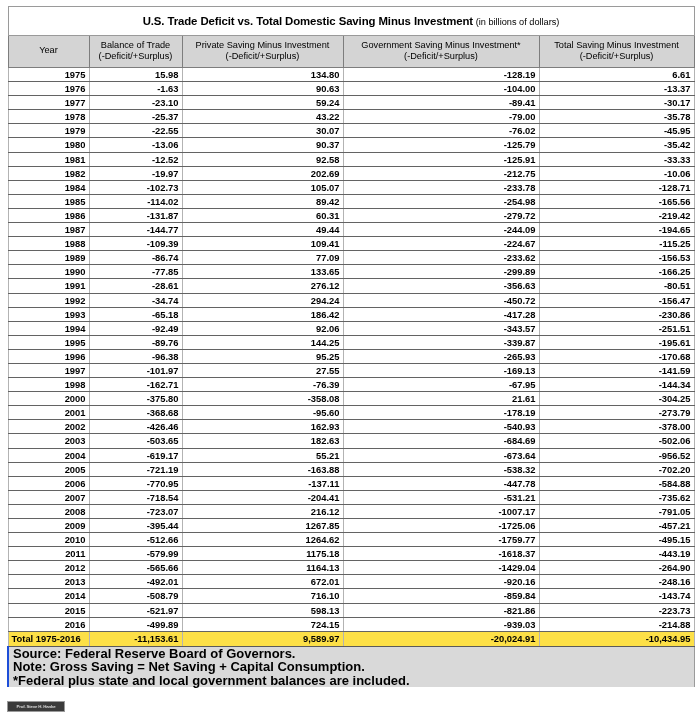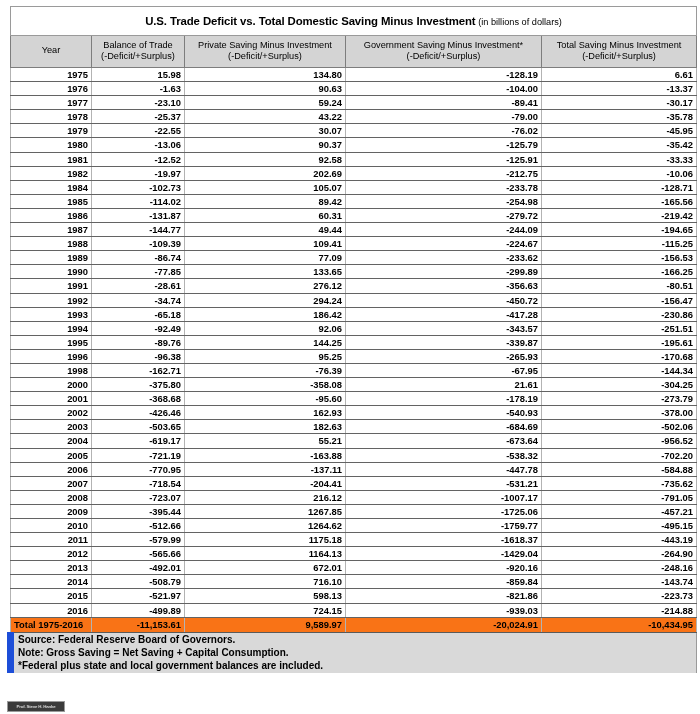--- a/index.html
+++ b/index.html
@@ -80,39 +80,39 @@
     white-space: nowrap;
     overflow: hidden;
   }
   tbody tr.total td {
     height: 14px;
     line-height: 14px;
     font-size: 9.4px;
     font-weight: bold;
     text-align: right;
     padding: 0 3px 0 2px;
-    background: #f97316;
+    background: #fde047;
     border-left: 1px solid #b3b3b3;
     border-right: 1px solid #b3b3b3;
     border-top: 1px solid #636363;
     border-bottom: 1px solid #5a5a5a;
     white-space: nowrap;
   }
   tbody tr.total td.total-label {
     text-align: left;
     padding-left: 3px;
   }
   
   tr.note td {
     background: #d9d9d9;
     border: none;
-    border-left: 7px solid #1d4ed8;
+    border-left: 2px solid #1d4ed8;
     border-right: 1px solid #9a9a9a;
     text-align: left;
-    font-size: 10px;
+    font-size: 13px;
     font-weight: bold;
     line-height: 13.4px;
     height: 13.4px;
     padding: 0 12px 0 4px;
     white-space: nowrap;
   }
   tr.note.first td { border-top: 1px solid #9a9a9a; }
   
   .sig-badge {
     position: absolute;
@@ -325,20 +325,27 @@
           <td>-195.61</td>
         </tr>
         <tr class="data">
           <td>1996</td>
           <td>-96.38</td>
           <td>95.25</td>
           <td>-265.93</td>
           <td>-170.68</td>
         </tr>
         <tr class="data">
+          <td>1997</td>
+          <td>-101.97</td>
+          <td>27.55</td>
+          <td>-169.13</td>
+          <td>-141.59</td>
+        </tr>
+        <tr class="data">
           <td>1998</td>
           <td>-162.71</td>
           <td>-76.39</td>
           <td>-67.95</td>
           <td>-144.34</td>
         </tr>
         <tr class="data">
           <td>2000</td>
           <td>-375.80</td>
           <td>-358.08</td>

